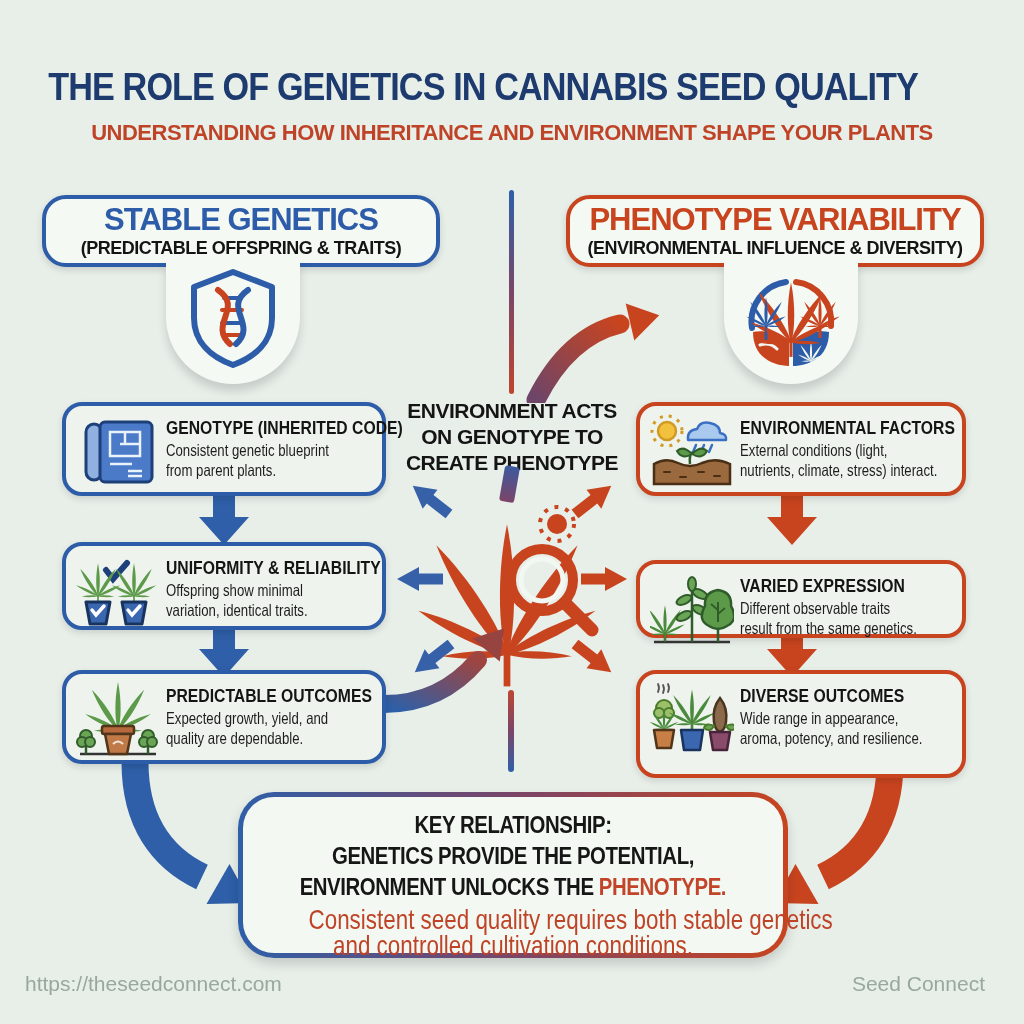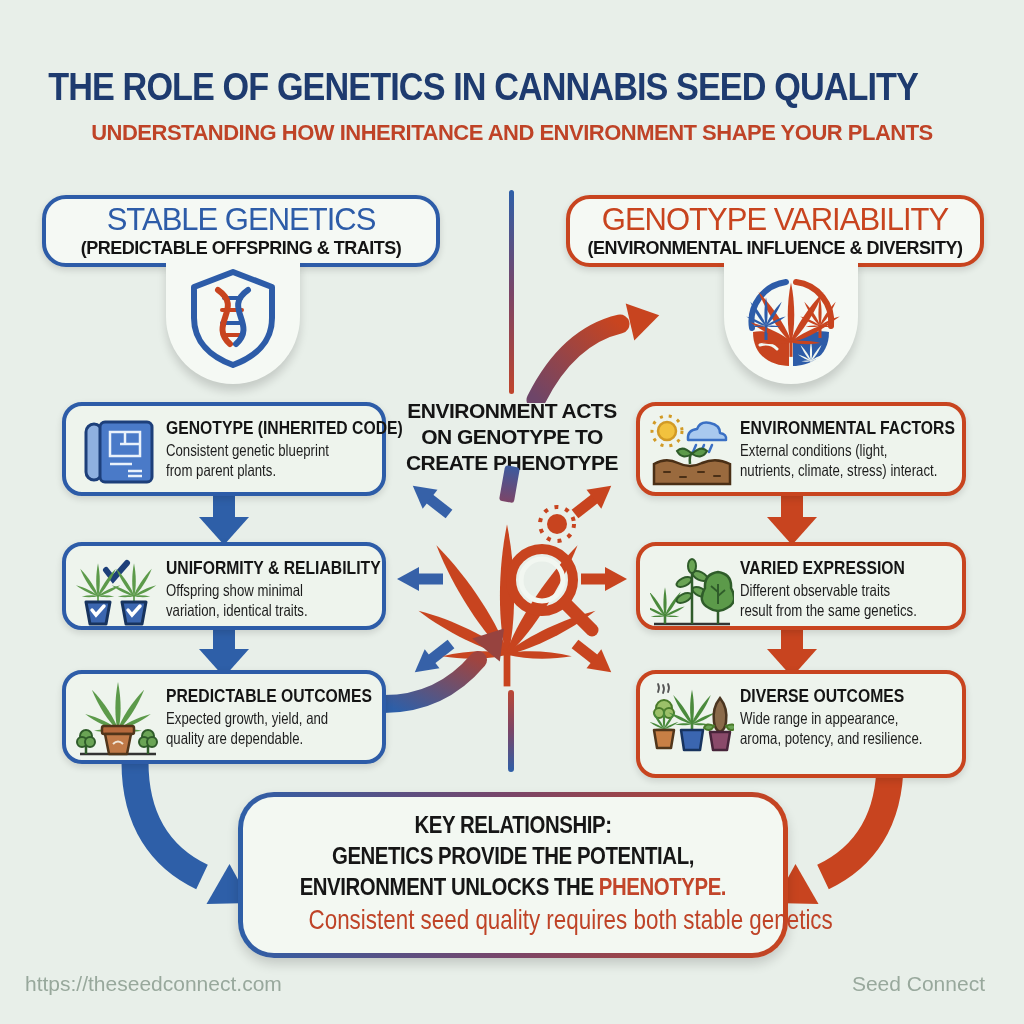--- a/index.html
+++ b/index.html
@@ -12,21 +12,21 @@
          font-size:22px;font-weight:bold;color:#bf4327;letter-spacing:-0.5px;}
   .sqz{display:inline-block;white-space:nowrap;transform:scaleX(.9);transform-origin:50% 50%;}
   .sqz85{display:inline-block;white-space:nowrap;transform:scaleX(.85);transform-origin:50% 50%;}
   .sqz80{display:inline-block;white-space:nowrap;transform:scaleX(.8);transform-origin:50% 50%;}
   .sqzl85{display:inline-block;white-space:nowrap;transform:scaleX(.85);transform-origin:0 50%;}
   .sqzl80{display:inline-block;white-space:nowrap;transform:scaleX(.8);transform-origin:0 50%;}
   .pill{position:absolute;top:195px;height:72px;background:#f5f9f4;border:4px solid;border-radius:24px;
         box-sizing:border-box;text-align:center;padding-top:4px;box-shadow:0 3px 7px rgba(0,0,0,.14);z-index:2;}
   .pill.left{left:42px;width:398px;border-color:#2d5ca8;}
   .pill.right{left:566px;width:418px;border-color:#c8441f;}
-  .pill-title{font-size:31px;font-weight:normal;letter-spacing:-1px;line-height:34px;}
+  .pill-title{font-size:31px;font-weight:bold;letter-spacing:-1px;line-height:34px;}
   .pill.left .pill-title{color:#2d5ca8;}
   .pill.right .pill-title{color:#c8441f;}
   .pill-sub{font-size:18px;font-weight:bold;color:#141414;letter-spacing:-0.5px;line-height:22px;}
   .icontab{position:absolute;top:260px;width:134px;height:124px;background:#f5f9f4;
            border-radius:0 0 67px 67px;box-shadow:0 7px 10px rgba(0,0,0,.15);z-index:3;
            display:flex;align-items:flex-start;justify-content:center;padding-top:6px;box-sizing:border-box;}
   .icontab.left{left:166px;}
   .icontab.right{left:724px;}
   .divider{position:absolute;left:509px;top:190px;width:5px;height:204px;border-radius:3px;
            background:linear-gradient(#2e5fa8,#7a4568,#c0452c);z-index:1;}
@@ -84,21 +84,21 @@
   </svg>
 
   <div class="title"><span class="sqz">THE ROLE OF GENETICS IN CANNABIS SEED QUALITY</span></div>
   <div class="subtitle"><span>UNDERSTANDING HOW INHERITANCE AND ENVIRONMENT SHAPE YOUR PLANTS</span></div>
 
   <div class="pill left">
     <div class="pill-title">STABLE GENETICS</div>
     <div class="pill-sub">(PREDICTABLE OFFSPRING &amp; TRAITS)</div>
   </div>
   <div class="pill right">
-    <div class="pill-title">GENOTYPE VARIABILITY</div>
+    <div class="pill-title">PHENOTYPE VARIABILITY</div>
     <div class="pill-sub">(ENVIRONMENTAL INFLUENCE &amp; DIVERSITY)</div>
   </div>
 
   <div class="divider"></div>
   <svg class="abs" style="left:518px;top:298px" width="145" height="105" viewBox="0 0 145 105">
     <defs>
         <linearGradient id="gtop" x1="0" y1="1" x2="1" y2="0">
       <stop offset="0" stop-color="#6d4569"></stop>
           <stop offset="1" stop-color="#c8441f"></stop>
     </linearGradient>
@@ -225,21 +225,21 @@
         <path d="M42,40 q9,-9 15,-3 q-5,9 -15,3 z" fill="#5c9a4a" stroke="#2f5c2a" stroke-width="2"></path>
       </svg>
     </div>
     <div class="btext">
       <div class="btitle"><span class="sqzl85">ENVIRONMENTAL FACTORS</span></div>
       <div class="bline"><span class="sqzl80">External conditions (light,</span></div>
       <div class="bline"><span class="sqzl80">nutrients, climate, stress) interact.</span></div>
     </div>
   </div>
 
-  <div class="ibox r" style="top:542px;height:88px">
+  <div class="ibox r" style="top:560px;height:78px">
     <div class="bicon">
       <svg width="84" height="76" viewBox="0 0 84 76">
         <line x1="4" y1="70" x2="80" y2="70" stroke="#333333" stroke-width="2.5"></line>
         <line x1="15" y1="70" x2="15" y2="60" stroke="#2f5c2a" stroke-width="2.5"></line>
         <use href="#cleafg" fill="#4a8a3c" transform="translate(15,62) scale(0.3)"></use>
         <line x1="42" y1="70" x2="42" y2="14" stroke="#2f5c2a" stroke-width="2.5"></line>
         <g fill="#6aa455" stroke="#2f5c2a" stroke-width="2">
           <ellipse cx="34" cy="28" rx="8" ry="4" transform="rotate(-25 34 28)"></ellipse>
           <ellipse cx="50" cy="22" rx="8" ry="4" transform="rotate(25 50 22)"></ellipse>
           <ellipse cx="34" cy="44" rx="8" ry="4" transform="rotate(-25 34 44)"></ellipse>
@@ -370,19 +370,20 @@
         <polygon points="0,-23 38,0 0,23" fill="#c8441f"></polygon>
       </g>
   </svg>
 
   <div class="keywrap">
     <div class="keyinner">
       <div class="kh"><span class="sqz85">KEY RELATIONSHIP:</span></div>
       <div class="kh"><span class="sqz85">GENETICS PROVIDE THE POTENTIAL,</span></div>
       <div class="kh"><span class="sqz85"><span>ENVIRONMENT UNLOCKS THE </span><span class="hl">PHENOTYPE.</span></span></div>
       <div class="ks first"><span class="sqz80">Consistent seed quality requires both stable genetics</span></div>
+      <div class="ks"><span class="sqz80">and controlled cultivation conditions.</span></div>
     </div>
   </div>
 
   <div class="footer-url">https://theseedconnect.com</div>
   <div class="footer-brand">Seed Connect</div>
 
 </div>
 
 </body></html>

